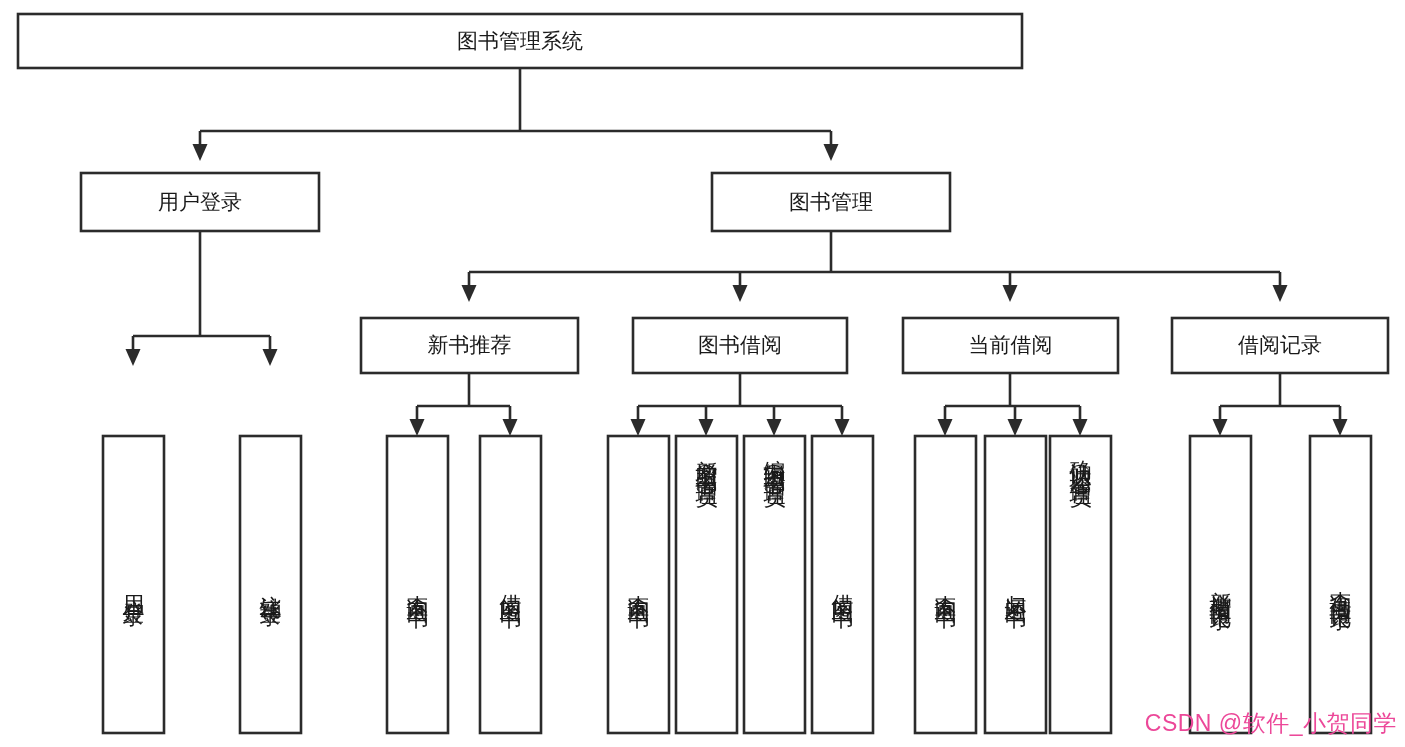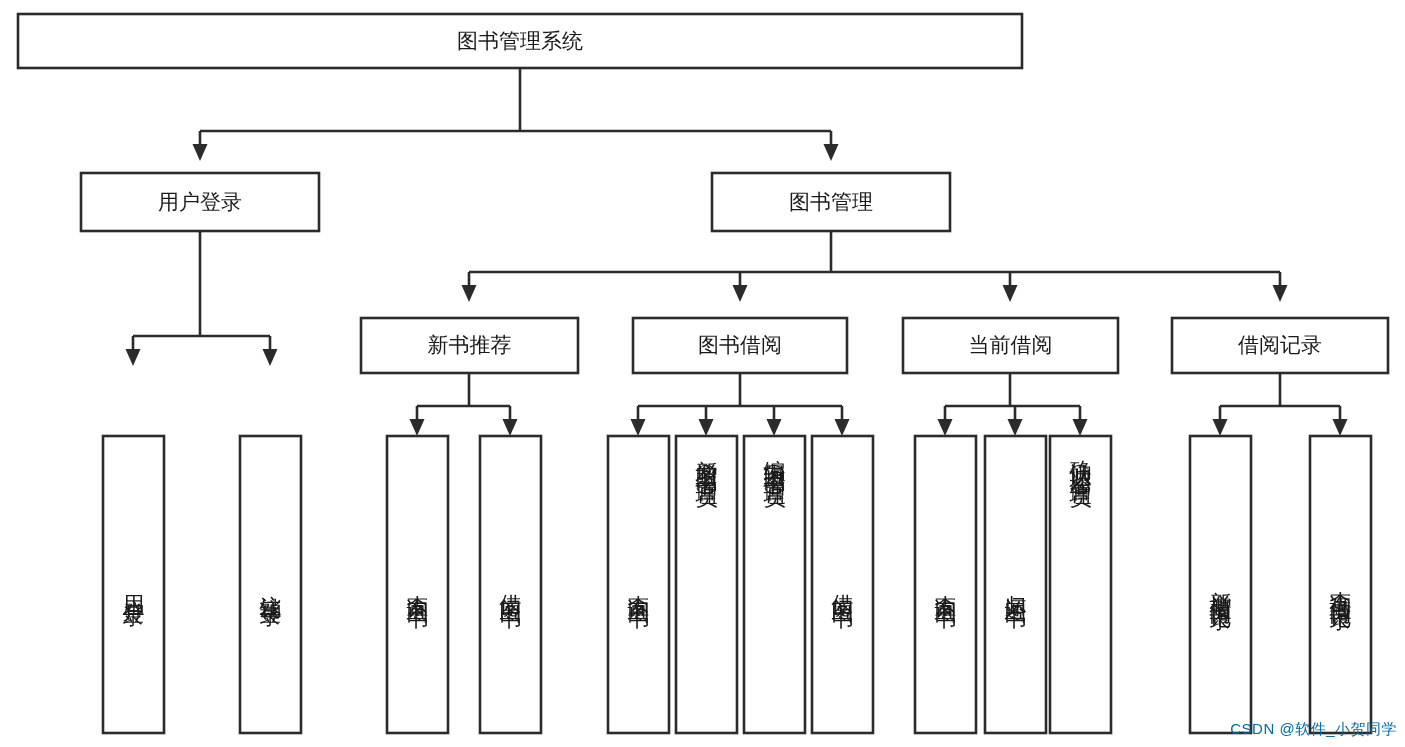--- a/index.html
+++ b/index.html
@@ -65,22 +65,22 @@
     align-items: center;
     justify-content: center;
     white-space: nowrap;
     pointer-events: none;
   }
   .watermark {
     position: absolute;
     right: 8px;
     bottom: 8px;
     font-family: "Liberation Sans", "DejaVu Sans", sans-serif;
-    font-size: 15px;
-    color: #0369a1;
+    font-size: 23px;
+    color: #ec4899;
     white-space: nowrap;
     letter-spacing: 0.5px;
   }
 </style>
 </head>
 <body>
 
 <div id="diagram-root">
 
   <svg id="tree-svg" viewBox="0 0 1405 747">

